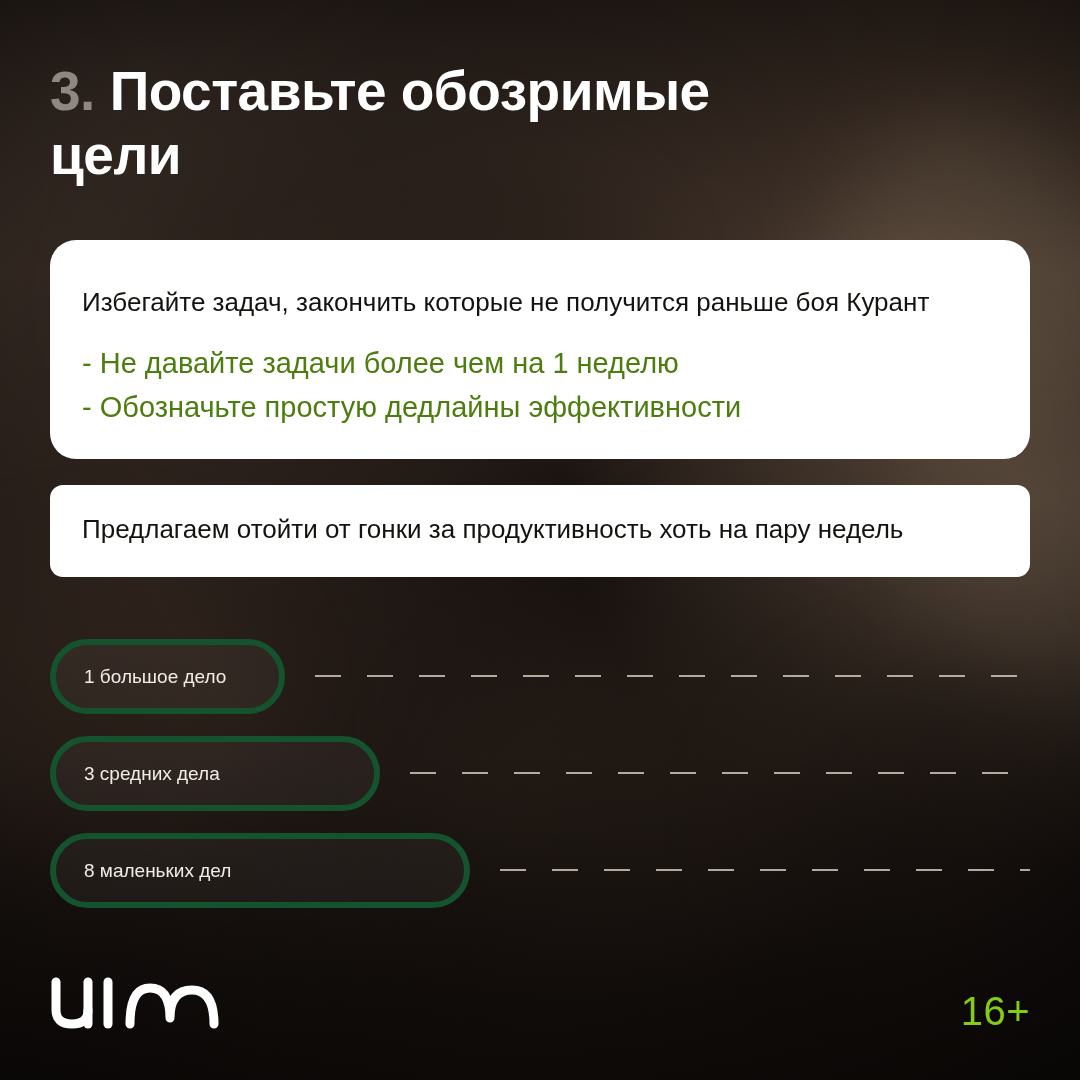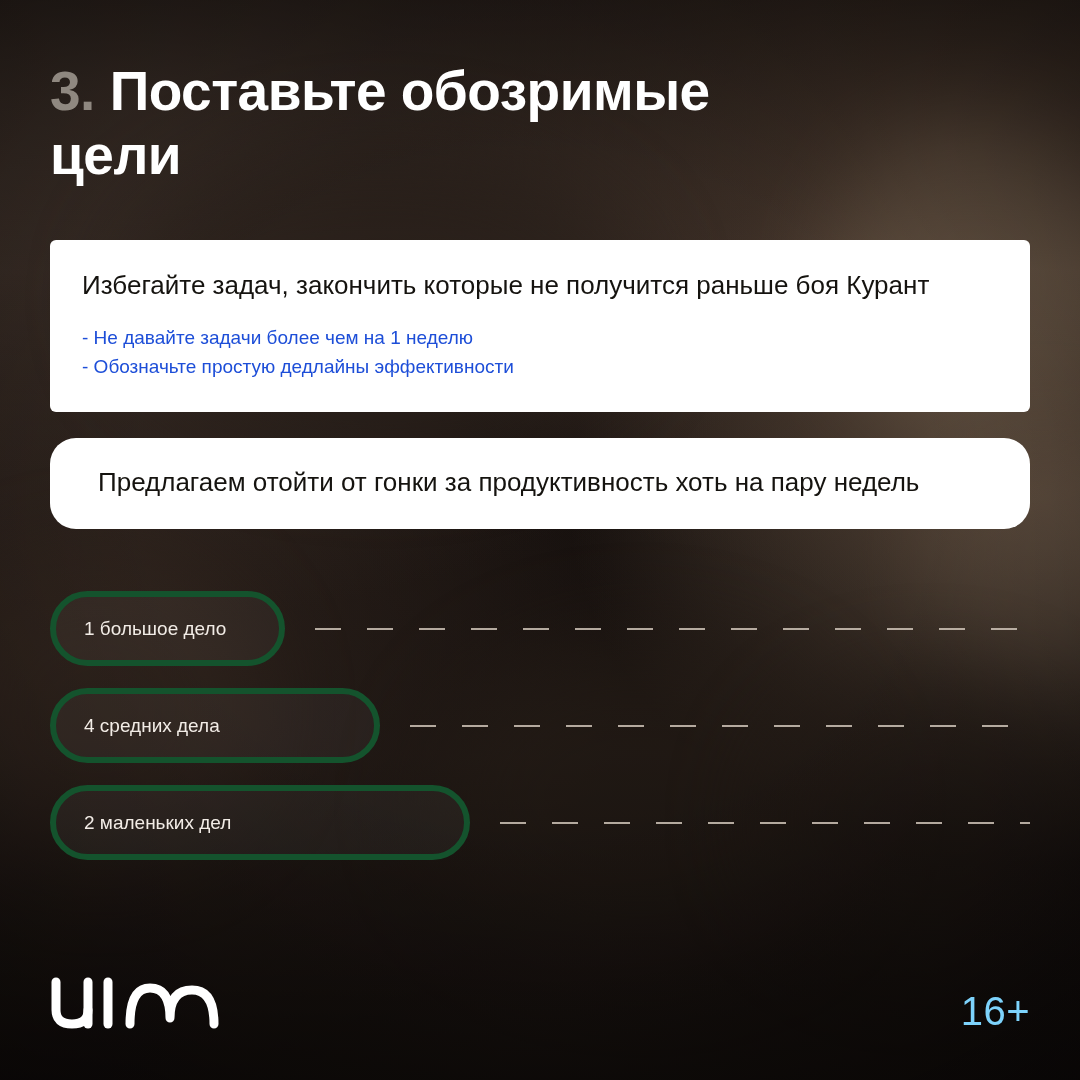--- a/index.html
+++ b/index.html
@@ -78,39 +78,39 @@
 
   .card {
     background: #ffffff;
     border-radius: 26px;
     color: #1c1c1c;
     box-sizing: border-box;
   }
 
   .card-main {
     margin-top: 52px;
-    padding: 29px 34px 30px 32px;
-    border-radius: 6px;
+    padding: 46px 34px 30px 32px;
   }
   .card-main .lead {
     font-size: 26px;
     line-height: 1.28;
     margin: 0 0 22px 0;
     color: #15130f;
   }
   .bullet {
-    font-size: 19px;
+    font-size: 29px;
     line-height: 1.52;
-    color: #1d4ed8;
+    color: #4d7c0f;
     margin: 0;
   }
 
   .card-note {
     margin-top: 26px;
-    padding: 28px 34px 30px 48px;
+    padding: 28px 34px 30px 32px;
+    border-radius: 13px;
   }
   .card-note .note-text {
     font-size: 26px;
     line-height: 1.3;
     margin: 0;
     color: #15130f;
   }
 
   
   .pill-rows {
@@ -154,21 +154,21 @@
     bottom: 46px;
     display: flex;
     align-items: flex-end;
     justify-content: space-between;
   }
   .logo {
     display: block;
   }
   .age {
     font-size: 40px;
-    color: #7dd3fc;
+    color: #84cc16;
     font-weight: 500;
     letter-spacing: 0.5px;
   }
 </style>
 </head>
 <body>
 
 <div id="slide">
 
   <div class="bg-base"></div>
@@ -198,26 +198,26 @@
     </div>
 
     <div class="pill-rows">
 
       <div class="pill-row">
         <div class="pill pill-w1">1 большое дело</div>
         <div class="dashes"></div>
       </div>
 
       <div class="pill-row">
-        <div class="pill pill-w2">4 средних дела</div>
+        <div class="pill pill-w2">3 средних дела</div>
         <div class="dashes"></div>
       </div>
 
       <div class="pill-row">
-        <div class="pill pill-w3">2 маленьких дел</div>
+        <div class="pill pill-w3">8 маленьких дел</div>
         <div class="dashes"></div>
       </div>
 
     </div>
   </div>
 
   <div class="footer">
     <svg class="logo" width="170" height="62" viewBox="0 0 170 62" aria-hidden="true">
       <g fill="none" stroke="#ffffff" stroke-width="9" stroke-linecap="round" stroke-linejoin="round">
         <path d="M6 10 L6 38 Q6 52 22 52 Q38 52 38 38 L38 10"></path>

